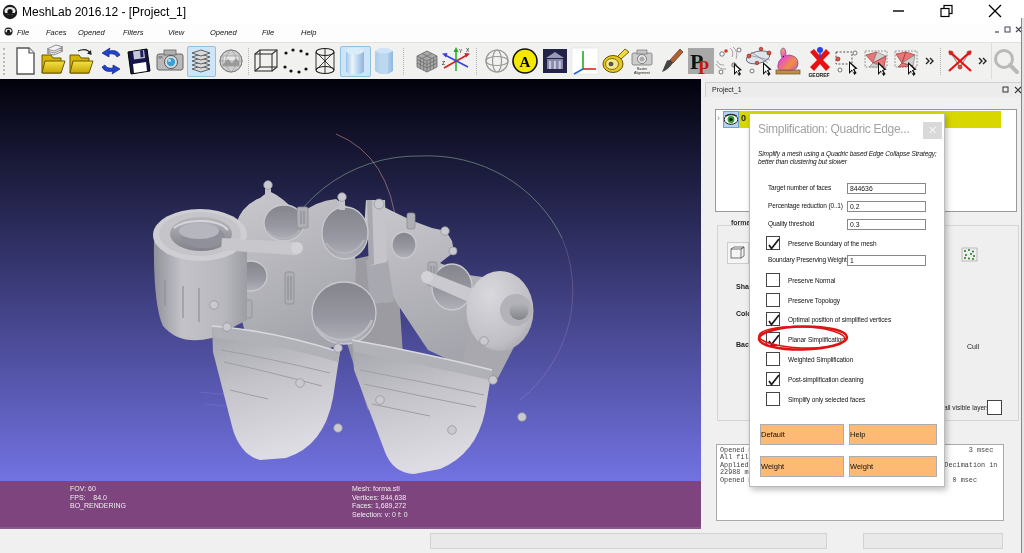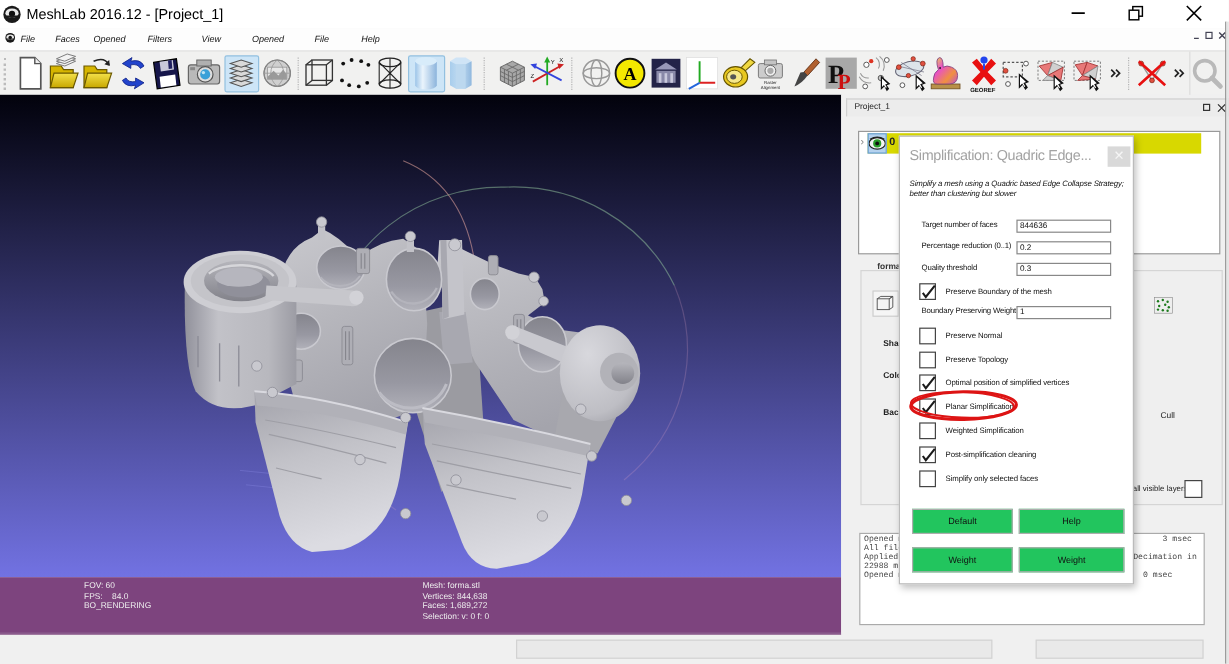--- a/index.html
+++ b/index.html
@@ -34,21 +34,21 @@
 #logbox { position:absolute; left:15px; top:365px; width:288px; height:77px; background:#fff; border:1px solid #aaa; font-family:"Liberation Mono",monospace; font-size:6.8px; color:#444; line-height:7.4px; padding:2px 0 0 3px; white-space:pre; }
 
 #dialog { position:absolute; left:749px; top:113px; width:196px; height:374px; background:#ffffff; border:1px solid #bbb; box-shadow:2px 3px 6px rgba(0,0,0,0.25); }
 #dtitle { position:absolute; left:8px; top:8px; width:164px; overflow:hidden; font-size:12px; letter-spacing:-0.3px; color:#a3a3a3; white-space:nowrap; }
 #dclose { position:absolute; left:173px; top:8px; width:19px; height:17px; background:#d9d9d9; color:#f5f5f5; font-size:11px; text-align:center; line-height:17px; }
 #ddesc { position:absolute; left:8px; top:36px; width:186px; font-size:6.5px; letter-spacing:-0.1px; font-style:italic; color:#111; line-height:8px; }
 .dlabel { position:absolute; left:18px; font-size:6.5px; letter-spacing:-0.15px; color:#111; }
 .dfield { position:absolute; left:97px; width:79px; height:11px; background:#fff; border:1px solid #888; font-size:6.8px; color:#111; padding:1px 0 0 2px; }
 .cb { position:absolute; left:16px; width:14px; height:14px; background:#fff; border:1.5px solid #444; }
 .cbl { position:absolute; left:38px; font-size:6.5px; letter-spacing:-0.1px; color:#111; }
-.dbtn { position:absolute; height:21px; background:#22c55e; border:1px solid #adadad; font-size:7.5px; color:#111; text-align:center; line-height:20px; }
+.dbtn { position:absolute; height:21px; background:#fdba74; border:1px solid #adadad; font-size:7.5px; color:#111; line-height:20px; }
 </style>
 </head>
 <body>
 <div id="win">
 
   <div id="titlebar">
     <svg class="abs" style="left:2px;top:4px" width="16" height="16" viewBox="0 0 16 16">
       <circle cx="8" cy="8" r="7.2" fill="#1a1a1a"></circle>
       <ellipse cx="8" cy="7" rx="5.5" ry="4" fill="#e8e8e8"></ellipse>
       <circle cx="8" cy="7.5" r="2.6" fill="#111"></circle>

